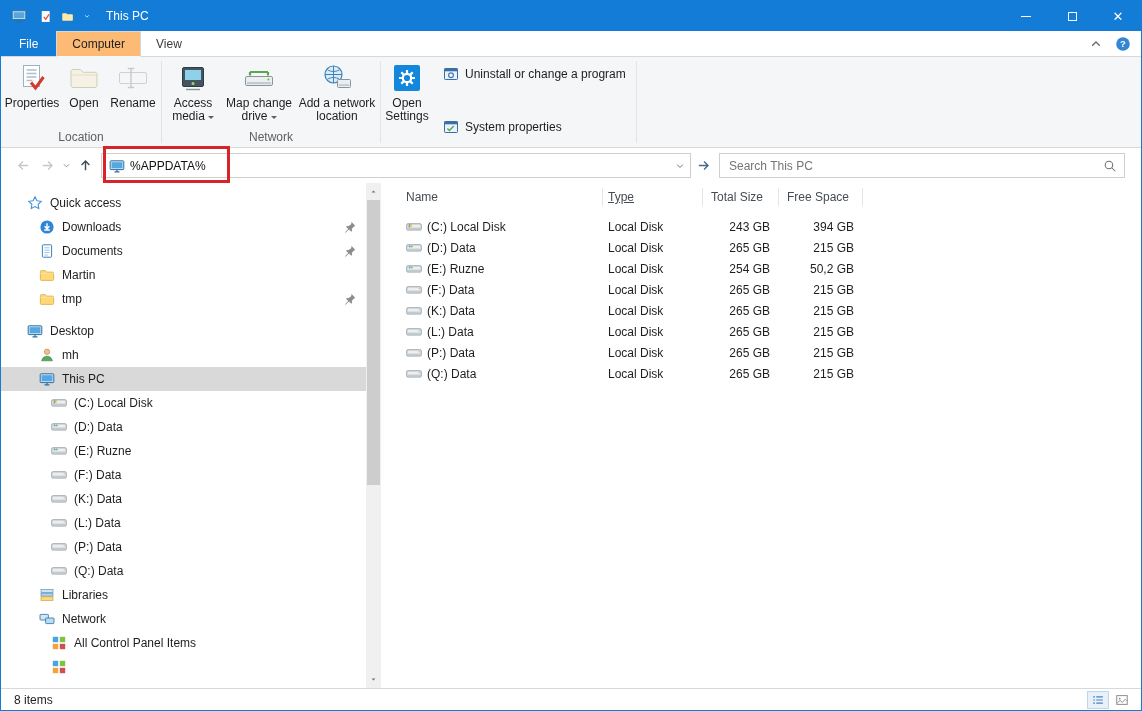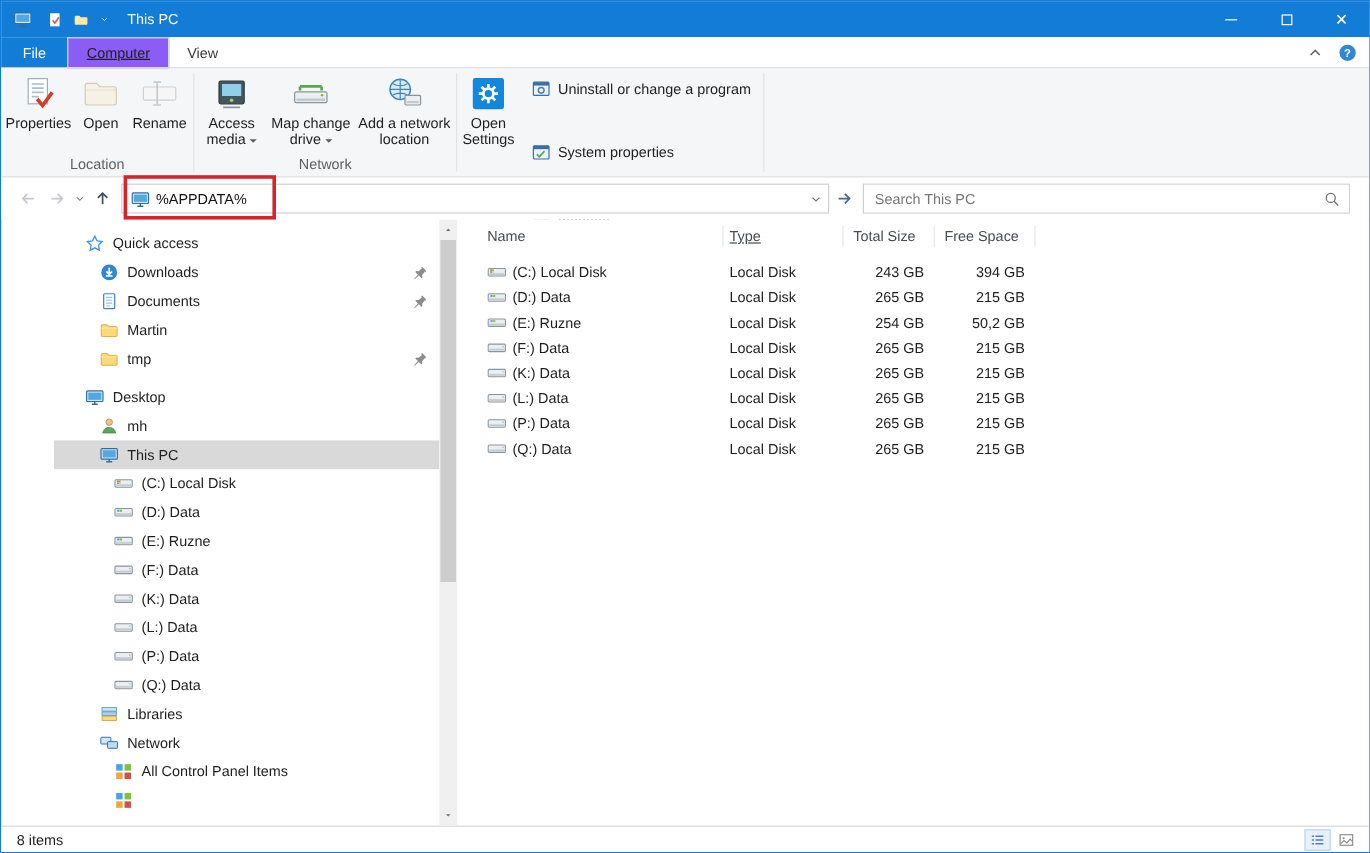--- a/index.html
+++ b/index.html
@@ -19,21 +19,21 @@
   .win-controls { margin-left:auto; display:flex; height:30px; }
   .win-btn { width:46px; height:30px; display:flex; align-items:center; justify-content:center; cursor:default; }
   .glyph-min { width:10px; border-top:1px solid #fff; display:block; }
   .glyph-max { width:9px; height:9px; border:1px solid #fff; display:block; }
   .glyph-close { font-size:13px; color:#fff; line-height:1; }
 
   
   .tabs { height:26px; background:#fff; display:flex; align-items:stretch; border-bottom:1px solid #d8d8d8; flex:none; }
   .tab { padding:0 15px; display:flex; align-items:center; color:#3b3b3b; cursor:default; }
   .tab.file-tab { background:var(--accent); color:#fff; padding:0 18px; }
-  .tab.active { background:#8b5cf6; border:1px solid #d8d8d8; border-bottom:1px solid #f5f6f7; margin-bottom:-1px; color:#1e1e1e; z-index:1;text-decoration:underline; }
+  .tab.active { background:#fdba74; border:1px solid #d8d8d8; border-bottom:1px solid #f5f6f7; margin-bottom:-1px; color:#1e1e1e; z-index:1; }
   .tabs-right { margin-left:auto; display:flex; align-items:center; gap:11px; padding-right:10px; }
   .tr-btn { width:16px; height:16px; }
   .tr-btn svg { width:16px; height:16px; }
 
   
   .ribbon { height:91px; background:#f5f6f7; border-bottom:1px solid #d8d8d8; display:flex; flex:none; }
   .rgroup { display:flex; flex-direction:column; flex:none; padding:0 2px; }
   .rgroup-content { flex:1; display:flex; align-items:flex-start; padding-top:2px; }
   .rgroup-label { height:18px; text-align:center; color:#5f5f5f; font-size:12px; line-height:16px; }
   .rsep { width:1px; background:#e2e3e4; margin:4px 0; flex:none; }
@@ -64,21 +64,21 @@
   .addr-chevron { width:20px; height:100%; display:flex; align-items:center; justify-content:center; color:#707070; flex:none; }
   .addr-chevron svg { width:12px; height:12px; }
   .searchbox { margin-left:4px; flex:1; height:25px; border:1px solid #cfcfcf; position:relative; margin-right:16px; display:flex; align-items:center; background:#fff; }
   .search-input { flex:1; height:100%; border:none; outline:none; padding:0 26px 0 9px; font:12px "Liberation Sans","DejaVu Sans",sans-serif; color:#ef4444; }
   .search-input::placeholder { color:#757575; }
   .search-ic { position:absolute; right:7px; width:14px; height:14px; }
   .annotation-box { position:absolute; left:102px; top:-2px; width:127px; height:37px; border:3px solid var(--annotation); pointer-events:none; z-index:6; }
 
   
   .main { flex:1; display:flex; min-height:0; }
-  .sidebar { width:380px; flex:none; display:flex;padding-left:44px; }
+  .sidebar { width:380px; flex:none; display:flex; }
   .side-items { width:393px; padding-top:8px; overflow:hidden; }
   .side-item { height:24px; display:flex; align-items:center; cursor:default; }
   .side-item .ic { width:16px; height:16px; flex:none; }
   .side-lbl { margin-left:7px; white-space:nowrap; }
   .ind1 { padding-left:26px; } .ind2 { padding-left:38px; } .ind3 { padding-left:50px; }
   .side-items > .side-item:nth-child(6) { margin-top:8px; }
   .side-item.selected { background:var(--selection); }
   .pin { margin-left:auto; margin-right:8px; width:13px; height:13px; }
 
   .scrollbar { width:15px; background:#f0f0f0; position:relative; flex:none; }

